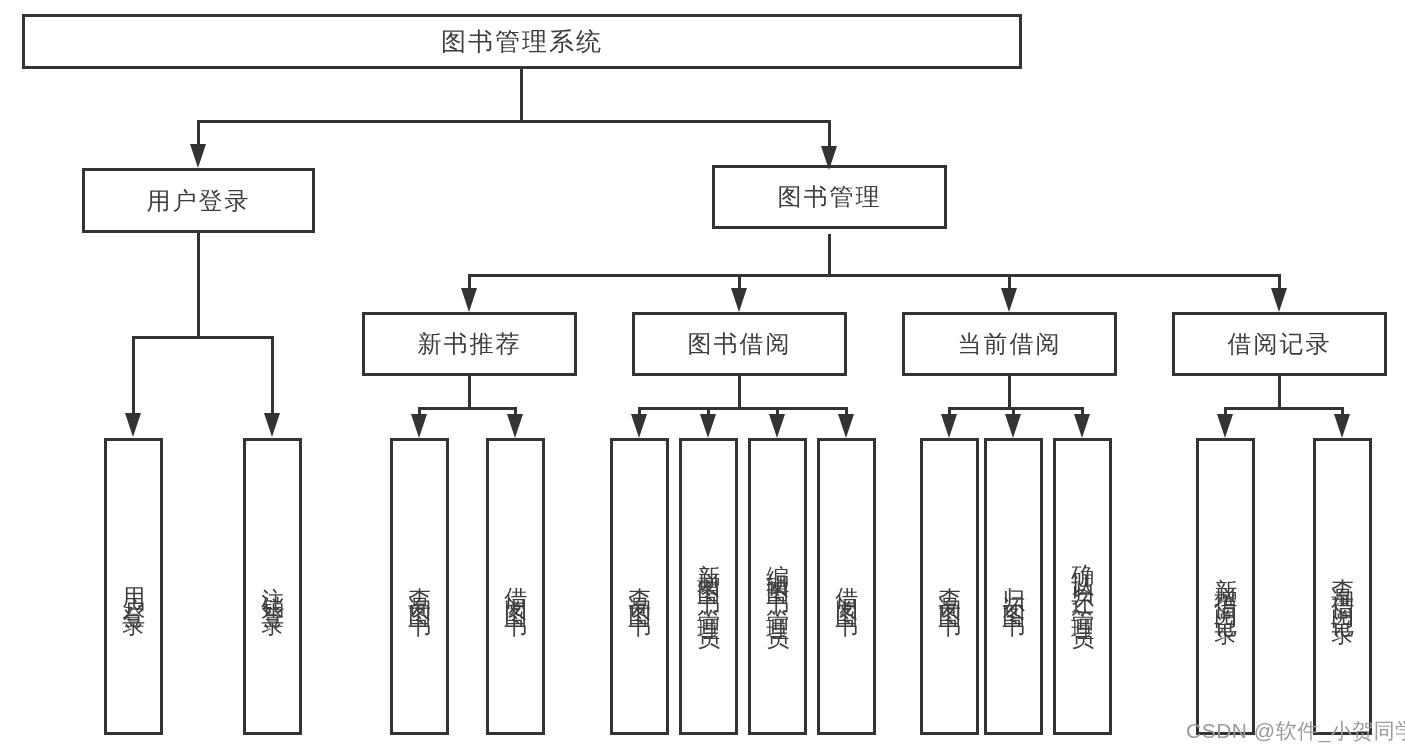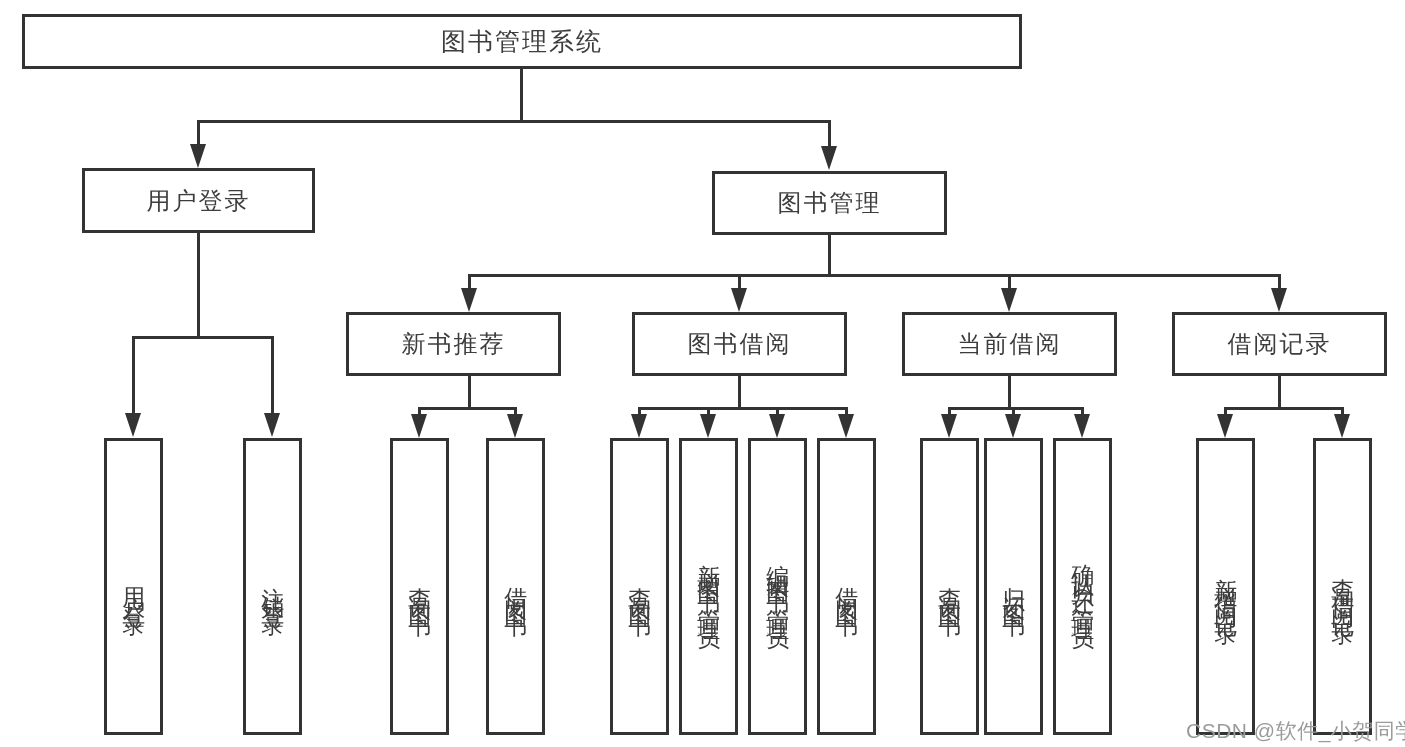--- a/index.html
+++ b/index.html
@@ -64,23 +64,23 @@
   }
 </style>
 </head>
 <body>
 
 <div class="canvas">
 
   <div class="node root" style="left:22px;top:14px;width:1000px;height:55px;">图书管理系统</div>
 
   <div class="node" style="left:82px;top:168px;width:233px;height:65px;">用户登录</div>
-  <div class="node" style="left:712px;top:171px;width:235px;height:64px;">图书管理</div>
+  <div class="node" style="left:712px;top:165px;width:235px;height:64px;">图书管理</div>
 
-  <div class="node" style="left:346px;top:312px;width:215px;height:64px;">新书推荐</div>
+  <div class="node" style="left:362px;top:312px;width:215px;height:64px;">新书推荐</div>
   <div class="node" style="left:902px;top:312px;width:215px;height:64px;">当前借阅</div>
   <div class="node" style="left:632px;top:312px;width:215px;height:64px;">图书借阅</div>
   <div class="node" style="left:1172px;top:312px;width:215px;height:64px;">借阅记录</div>
 
   <div class="leaf" style="left:104px;">
     <span>用户登录</span>
   </div>
   <div class="leaf" style="left:243px;">
     <span>注销登录</span>
   </div>

